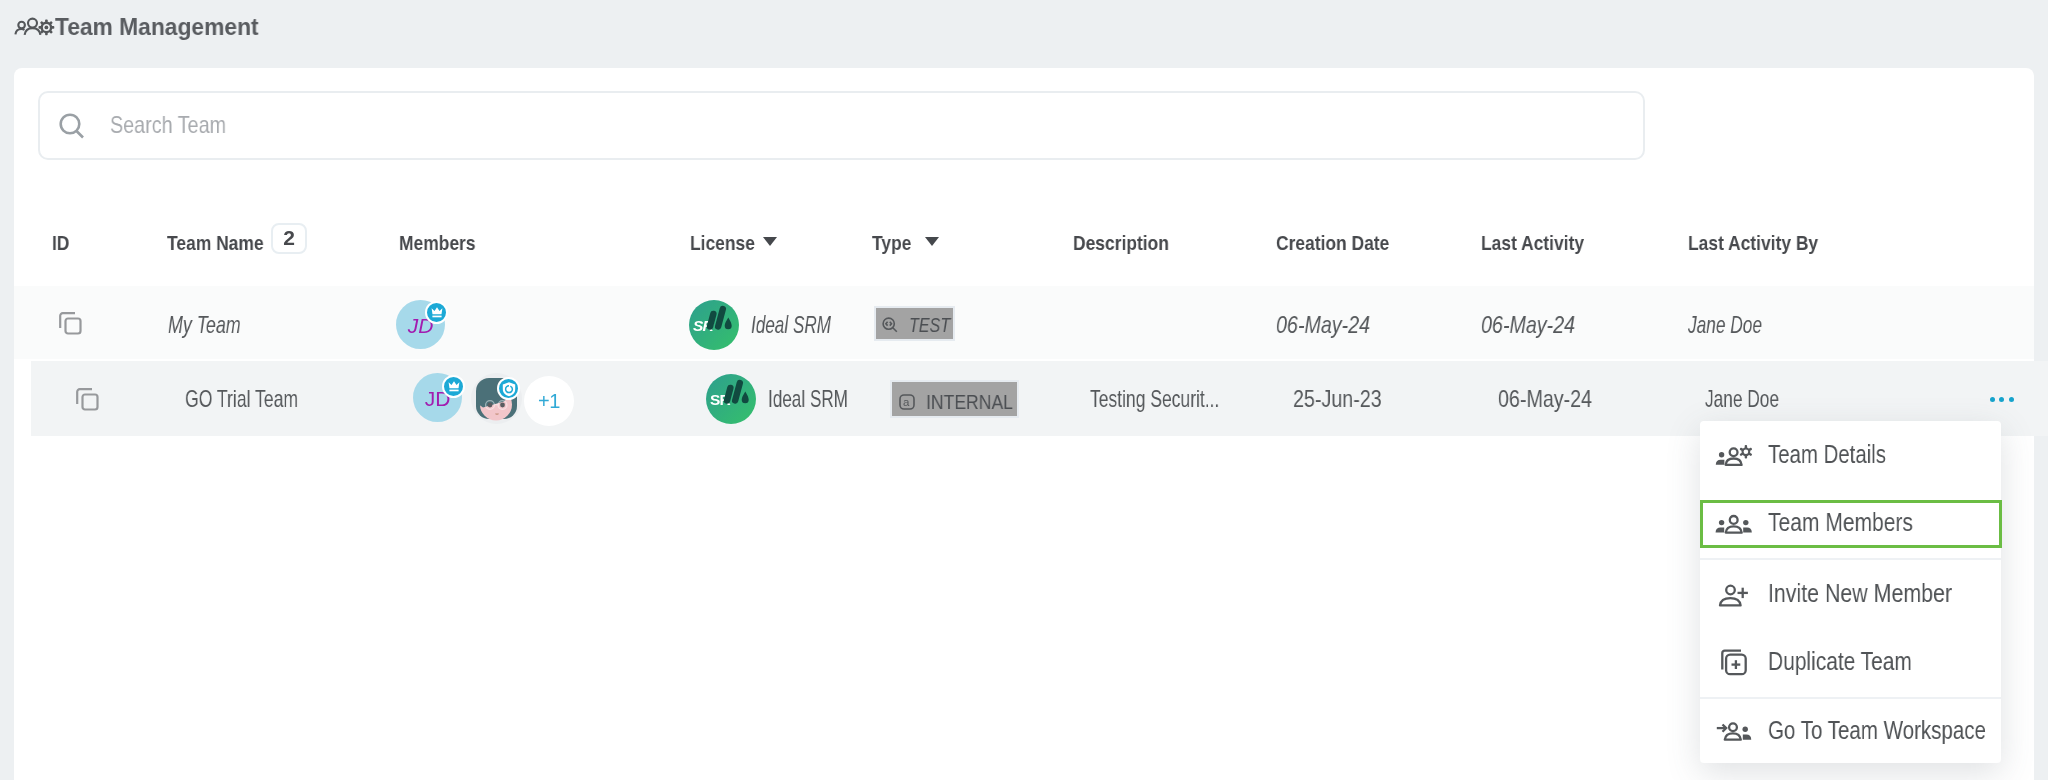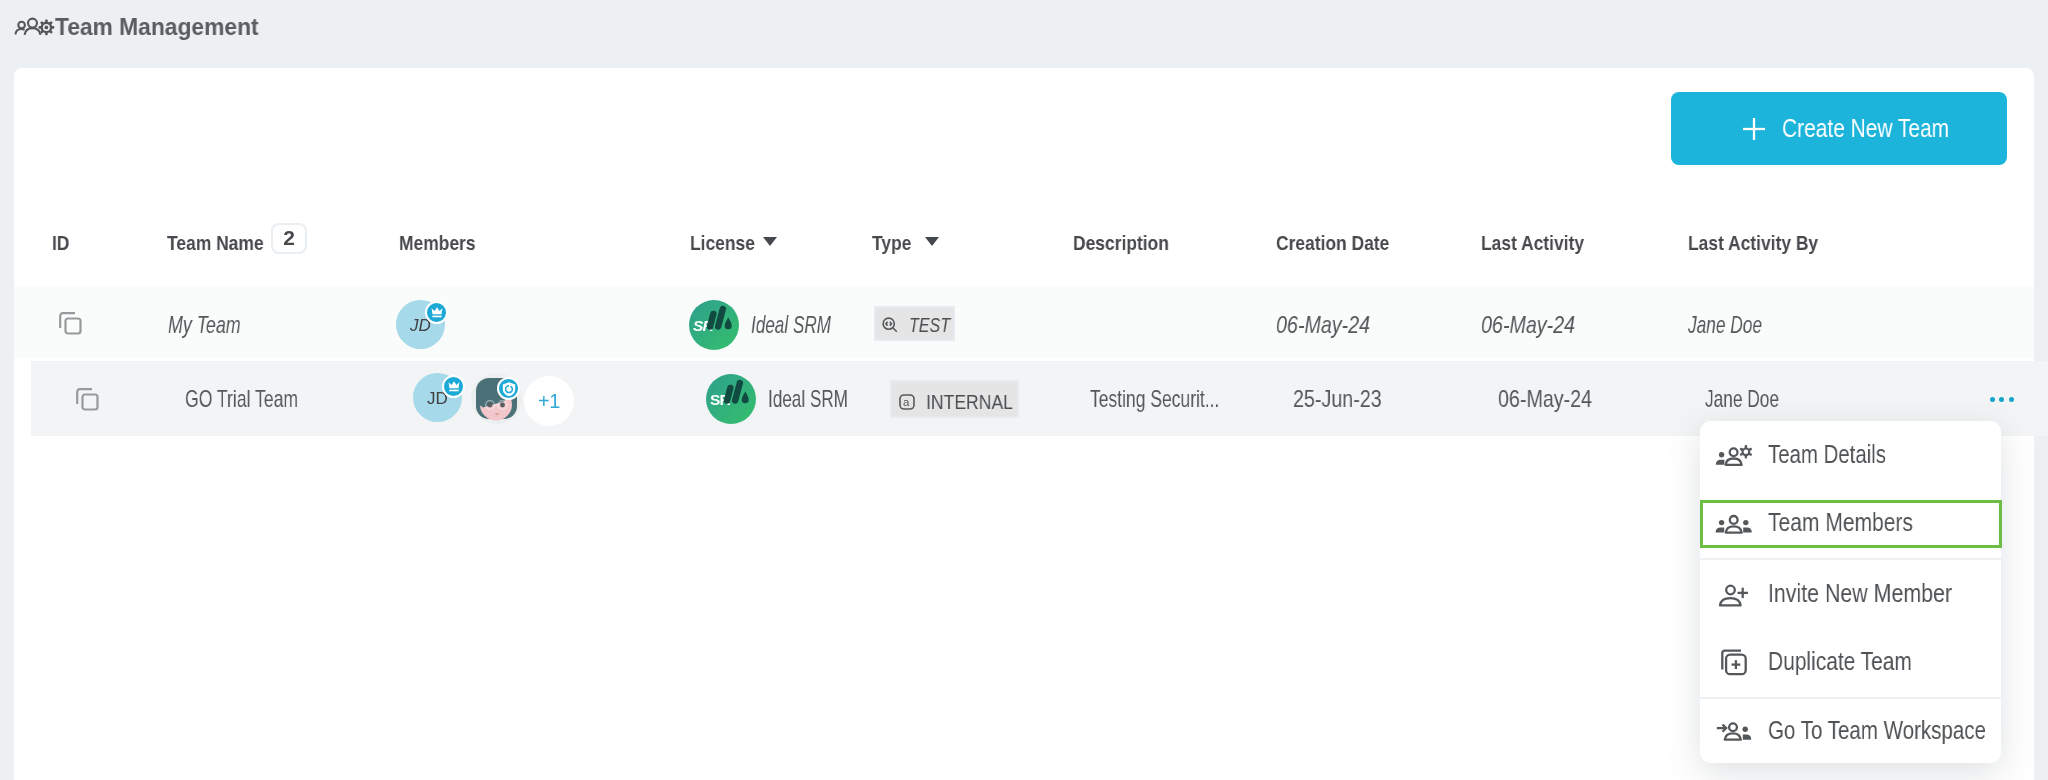--- a/index.html
+++ b/index.html
@@ -22,35 +22,35 @@
 
   .th { position:absolute; top:163px; font-size:21px; font-weight:700; color:#47494d; white-space:nowrap; transform:scaleX(0.83); transform-origin:0 50%; }
   .badge2 { position:absolute; left:257px; top:155px; width:36px; height:31px; border:2px solid #e8eef2; border-radius:8px; font-size:21px; font-weight:700; color:#47494d; text-align:center; line-height:26px; background:#fff; }
   .caret { position:absolute; top:169px; width:0; height:0; border-left:7.5px solid transparent; border-right:7.5px solid transparent; border-top:9px solid #45484c; }
 
   .row1 { position:absolute; left:0; top:218px; width:2020px; height:73px; background:#fafbfb;font-style:italic; }
   .row2 { position:absolute; left:17px; top:293px; width:2020px; height:75px; background:#f2f4f5; }
   .cell { position:absolute; font-size:24px; color:#55585b; white-space:nowrap; transform-origin:0 50%; }
   .copy-ic { position:absolute; left:44px; }
 
-  .avatar { position:absolute; width:49px; height:49px; border-radius:50%; background:#a6d9ea; color:#404040; font-size:17px; font-weight:400; text-align:center; line-height:51px; }
+  .avatar { position:absolute; width:49px; height:49px; border-radius:50%; background:#a6d9ea; color:#a21caf; font-size:21px; font-weight:400; text-align:center; line-height:51px; }
   .mini-badge { position:absolute; width:23px; height:23px; border-radius:50%; background:#1ca9d6; border:2.5px solid #fff; }
   .mini-badge svg { position:absolute; left:1px; top:1px; }
   .plus1 { position:absolute; width:50px; height:50px; border-radius:50%; background:#fff; color:#31a9d6; font-size:20px; text-align:center; line-height:50px; letter-spacing:-0.5px; }
 
   .srm { position:absolute; width:50px; height:50px; }
 
-  .tag { position:absolute; border:2px solid #e6ebf0; background:#e5e5e5; border-radius:0; color:#4b4e52; }
+  .tag { position:absolute; border:2px solid #e6ebf0; background:#a3a3a3; border-radius:0; color:#4b4e52; }
   .tag svg { position:absolute; }
   .tag span { position:absolute; white-space:nowrap; }
 
   .dots { position:absolute; left:1959px; top:36px; display:flex; gap:4.4px; }
   .dots i { width:5px; height:5px; border-radius:50%; background:#16a3cc; display:block; }
 
-  .menu { position:absolute; left:1700px; top:421px; width:301px; height:342px; background:#fff; border-radius:11px; box-shadow:0 10px 34px rgba(80,90,100,0.18); }
+  .menu { position:absolute; left:1700px; top:421px; width:301px; height:342px; background:#fff; border-radius:4px; box-shadow:0 10px 34px rgba(80,90,100,0.18); }
   .mi { position:absolute; left:0; width:100%; font-size:26.5px; color:#505356; white-space:nowrap; }
   .mi .txt { position:absolute; left:68px; top:0; transform-origin:0 50%; }
   .mi svg { position:absolute; left:19px; top:-3px; }
   .sep { position:absolute; left:0; width:100%; height:2px; background:#eef1f4; }
   .green-box { position:absolute; left:0px; top:79px; width:302px; height:48px; border:3px solid #6bbd44; }
 </style>
 </head>
 <body>
 
   <svg class="title-icon" width="42" height="26" viewBox="0 0 42 26">
@@ -68,28 +68,28 @@
         <rect x="-1.3" y="-7.9" width="2.6" height="15.8" rx="0.8" transform="rotate(135)"></rect>
         <circle r="5.9"></circle>
       </g>
       <circle r="3.5" fill="#edf0f2"></circle>
       <circle r="1.9" fill="#54575a"></circle>
     </g>
   </svg>
   <div class="title">Team Management</div>
 
   <div class="panel">
-
-    <div class="btn">
-      <svg width="26" height="26" viewBox="0 0 26 26" stroke="#ffffff" stroke-width="2.3">
-        <line x1="13" y1="2" x2="13" y2="24"></line>
-        <line x1="2" y1="13" x2="24" y2="13"></line>
-      </svg>
-      <span>Create New Team</span>
-    </div>
+    <div class="search">
+      <svg width="44" height="44" viewBox="0 0 44 44" fill="none" stroke="#9aa0a5" stroke-width="2.6">
+        <circle cx="21" cy="18" r="9.3"></circle>
+        <line x1="27.5" y1="25" x2="34" y2="31.5"></line>
+      </svg>
+      <div class="ph">Search Team</div>
+    </div>
+
 
     <div class="th" style="left:38px;">ID</div>
     <div class="th" style="left:153px;">Team Name</div>
     <div class="badge2">2</div>
     <div class="th" style="left:385px;">Members</div>
     <div class="th" style="left:676px;">License</div>
     <div class="caret" style="left:749px;"></div>
     <div class="th" style="left:858px;">Type</div>
     <div class="caret" style="left:911px;"></div>
     <div class="th" style="left:1059px;">Description</div>

